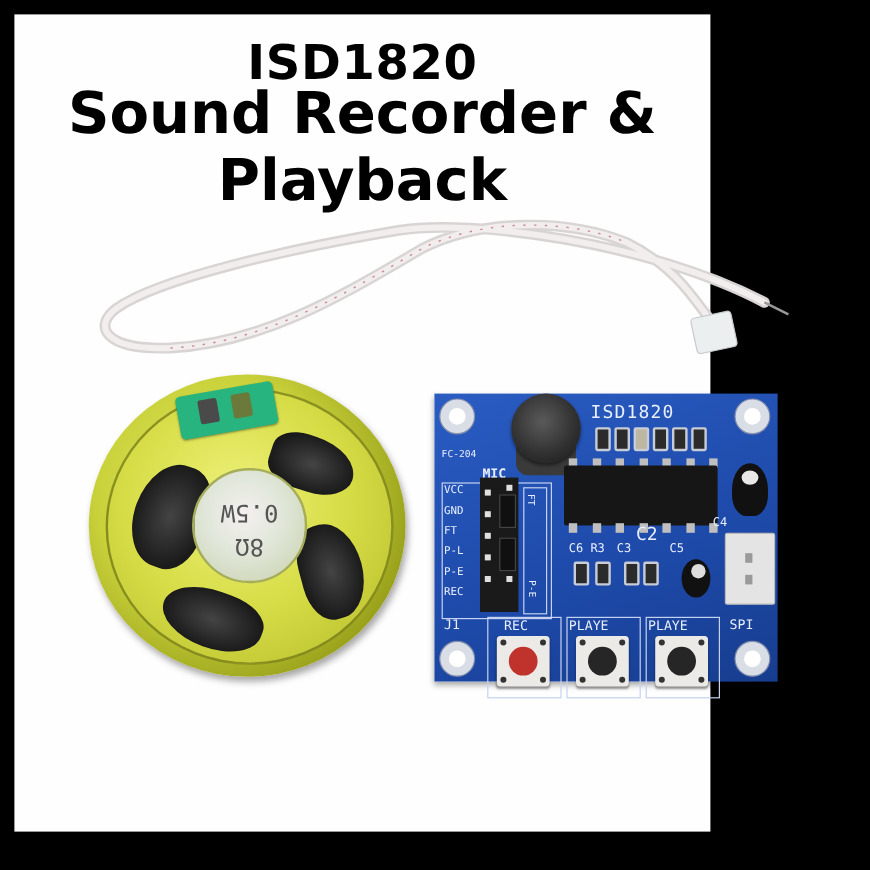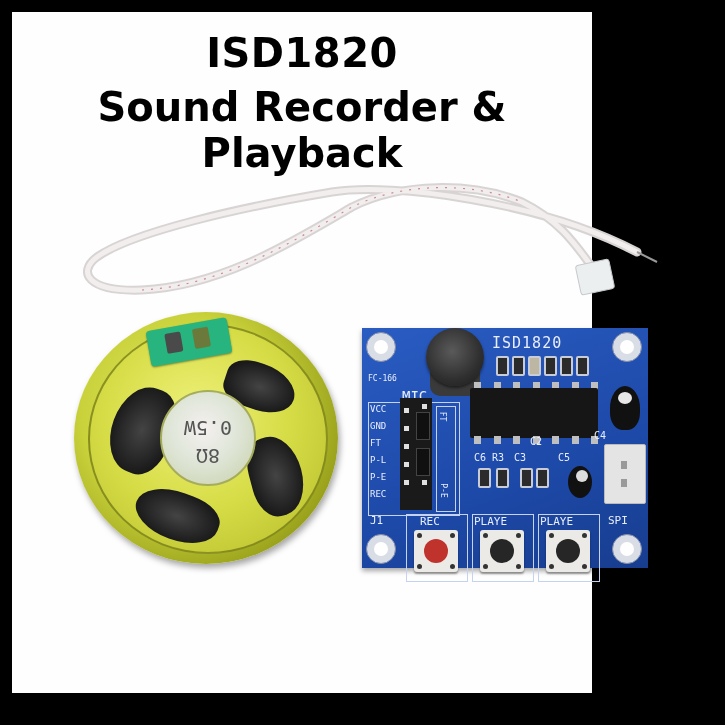--- a/index.html
+++ b/index.html
@@ -1,20 +1,20 @@
 <!DOCTYPE html>
 <html><head>
   <meta charset="utf-8">
   <style>
     html, body { margin: 0; padding: 0; }
     body { width: 725px; height: 725px; background: #000; position: relative; overflow: hidden; font-family: "DejaVu Sans", sans-serif; }
     .panel { position: absolute; left: 12px; top: 12px; width: 580px; height: 681px; background: #fefefe; }
     .title { position: absolute; left: 0; width: 100%; text-align: center; color: #000; font-weight: bold; font-family: "DejaVu Sans", sans-serif; }
     .title.l1 { top: 18px; font-size: 40px; letter-spacing: 0.5px; }
-    .title.l2 { top: 72px; font-size: 40px; letter-spacing: 0px; }
+    .title.l2 { top: 55px; font-size: 48px; letter-spacing: 0px; }
 
     
     .wire { position: absolute; left: 60px; top: 150px; }
 
     
     .speaker { position: absolute; left: 62px; top: 300px; width: 268px; height: 258px; }
     .spk-rim { position: absolute; left: 0; top: 0; width: 264px; height: 252px; border-radius: 50%;
       background: radial-gradient(circle at 40% 40%, #e3ec6a 0%, #c9d23a 45%, #9aa21c 75%, #6d7410 100%);
       box-shadow: 2px 4px 6px rgba(0,0,0,0.35); }
     .spk-inner-ring { position: absolute; left: 14px; top: 12px; width: 236px; height: 226px; border-radius: 50%;
@@ -104,22 +104,22 @@
     <div class="board">
       <div class="hole" style="left:4px;top:4px"></div>
       <div class="hole" style="left:250px;top:4px"></div>
       <div class="hole" style="left:4px;top:206px"></div>
       <div class="hole" style="left:250px;top:206px"></div>
 
       <div class="mic-body"></div>
       <div class="mic"></div>
 
       <div class="pcb-label" style="left:130px;top:6px;font-size:15px;letter-spacing:1px">ISD1820</div>
-      <div class="pcb-label" style="left:6px;top:46px;font-size:8px">FC-166</div>
-      <div class="pcb-label" style="left:40px;top:60px;font-size:14px;font-weight:normal">MIC</div>
+      <div class="pcb-label" style="left:6px;top:46px;font-size:8px">FC-204</div>
+      <div class="pcb-label" style="left:40px;top:60px;font-size:11px;font-weight:bold">MIC</div>
 
       <div class="smd" style="left:134px;top:28px"></div>
       <div class="smd" style="left:150px;top:28px"></div>
       <div class="smd" style="left:166px;top:28px;background:#bdb6a2"></div>
       <div class="smd" style="left:182px;top:28px"></div>
       <div class="smd" style="left:198px;top:28px"></div>
       <div class="smd" style="left:214px;top:28px"></div>
 
       <div class="ic-pins top">
           <span></span>
@@ -139,21 +139,21 @@
           <span></span>
           <span></span>
           <span></span>
         </div>
 
       <div class="cap-big"></div>
 
       <div class="pcb-label" style="left:112px;top:124px;font-size:10px">C6</div>
       <div class="pcb-label" style="left:130px;top:124px;font-size:10px">R3</div>
       <div class="pcb-label" style="left:152px;top:124px;font-size:10px">C3</div>
-      <div class="pcb-label" style="left:168px;top:108px;font-size:10px">C2</div>
+      <div class="pcb-label" style="left:168px;top:108px;font-size:15px">C2</div>
       <div class="pcb-label" style="left:196px;top:124px;font-size:10px">C5</div>
       <div class="pcb-label" style="left:232px;top:102px;font-size:10px">C4</div>
 
       <div class="smd" style="left:116px;top:140px"></div>
       <div class="smd" style="left:134px;top:140px"></div>
       <div class="smd" style="left:158px;top:140px"></div>
       <div class="smd" style="left:174px;top:140px"></div>
 
       <div class="cap-small"></div>
       <div class="conn">

